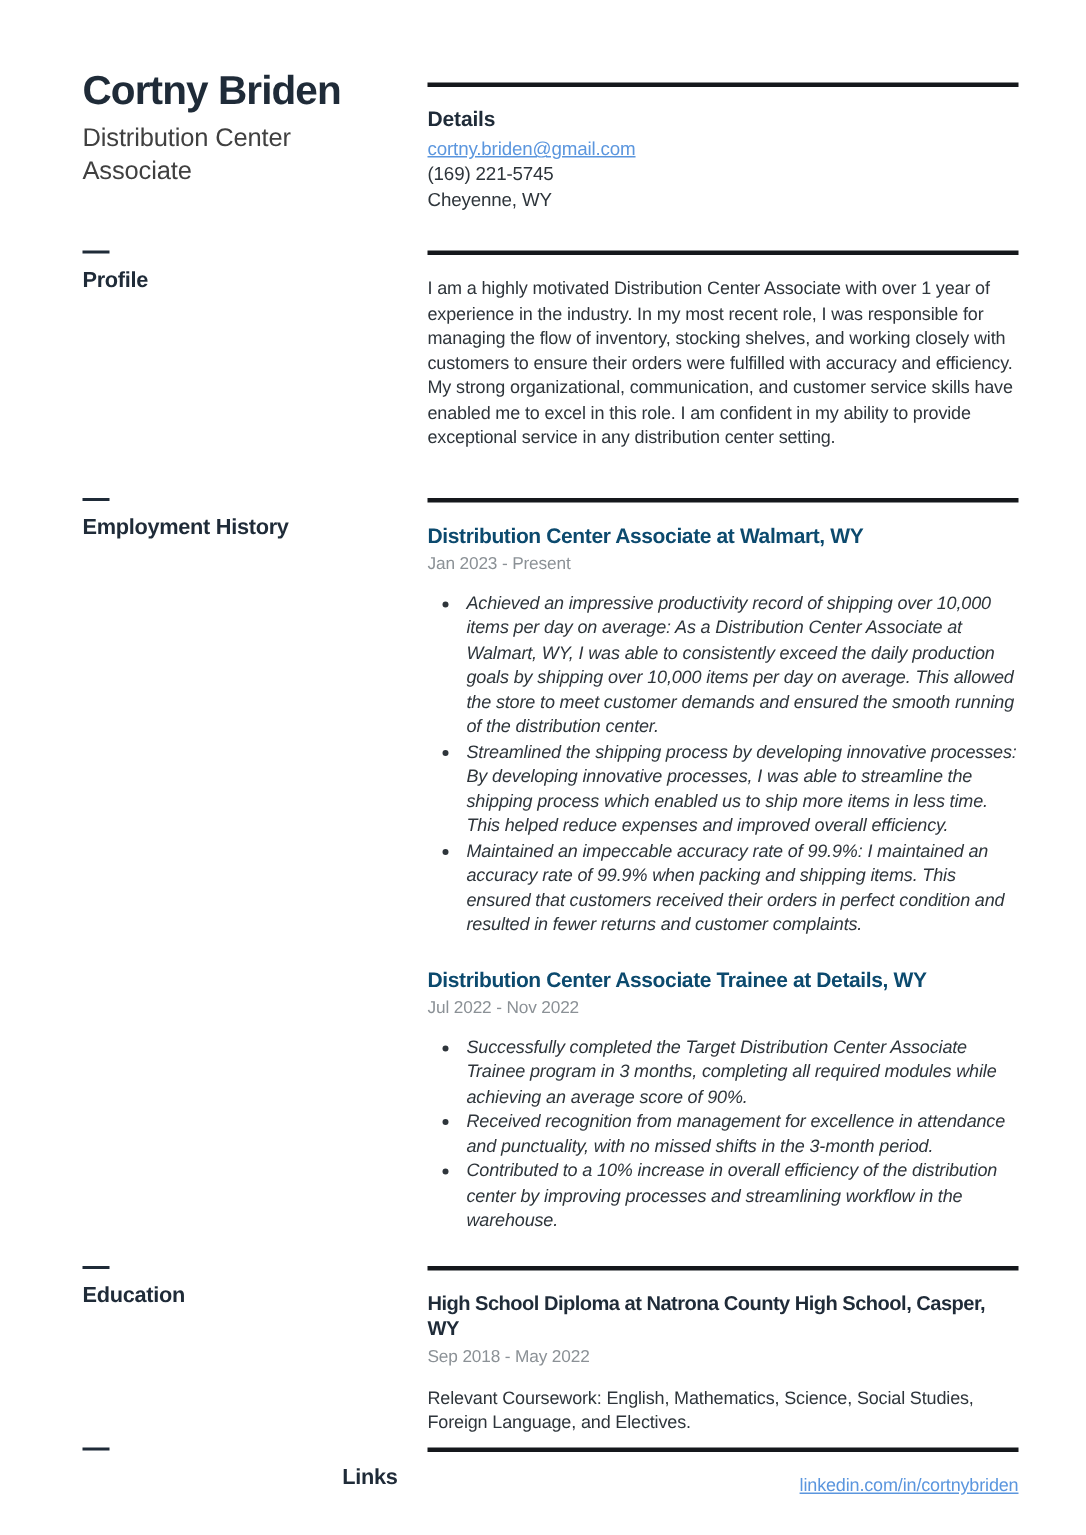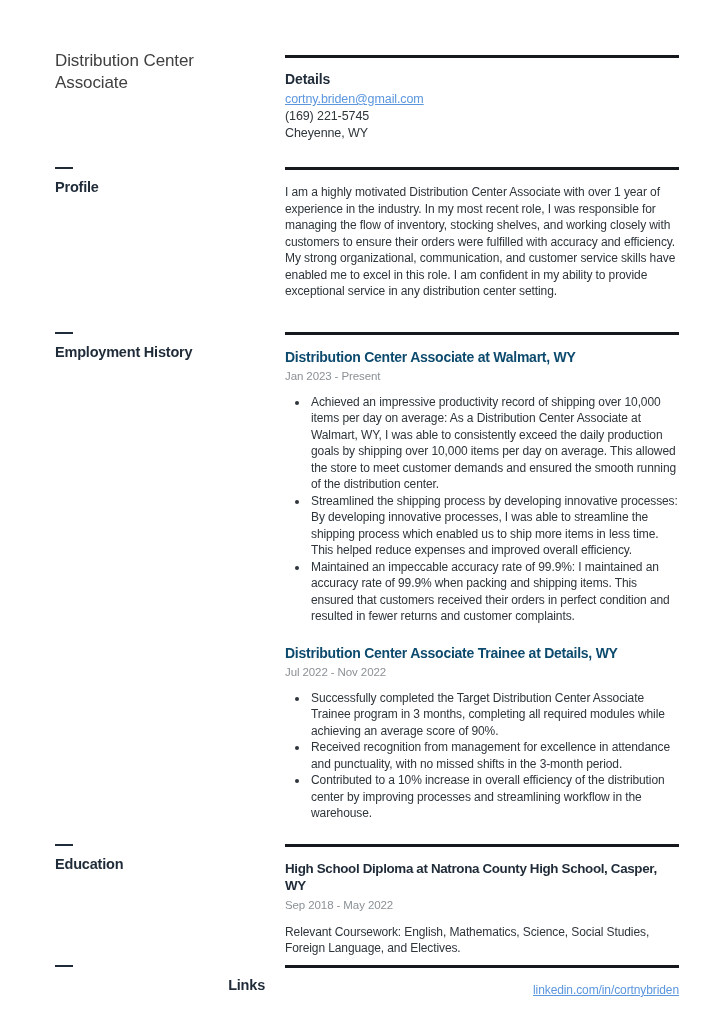--- a/index.html
+++ b/index.html
@@ -30,34 +30,35 @@
   .details-heading { margin:13px 0 4px 0; font-size:14px; font-weight:700; color:#1f2b38; }
   .details-line { font-size:12.5px; line-height:17px; }
 
   a.link { color:#5b96de; text-decoration:underline; cursor:pointer; }
 
   .body-text { font-size:12px; line-height:16.5px; }
   .section-body { padding-top:14px; }
 
   .job-title { margin:0; font-size:14px; font-weight:700; color:#0c4a6e; line-height:1.2; letter-spacing:-0.25px; }
   .job-dates { margin-top:4px; font-size:11.5px; color:#8b9196; }
-  .job ul { margin:12px 0 0 0; padding-left:24px; }
+  .job ul { margin:12px 0 0 0; padding-left:24px;font-style:italic; }
   .job li { font-size:12px; line-height:16.5px; padding-left:2px; margin:0; }
   .job + .job { margin-top:20px; }
 
   .edu-title { margin:0; font-size:13.4px; font-weight:700; color:#1f2b38; line-height:1.25; letter-spacing:-0.35px; }
   .edu-coursework { margin-top:13px; font-size:12px; line-height:16.5px; }
 </style>
 </head>
 <body>
 
 <div class="page">
 
   <div class="section" style="top:45px;">
     <div class="col-left">
+      <h1 class="name">Cortny Briden</h1>
       <div class="subtitle">Distribution Center Associate</div>
     </div>
     <div class="col-right" style="padding-top:10px;">
       <div class="rule"></div>
       <div class="details-heading">Details</div>
       <div class="details-line">
         <a class="link">cortny.briden@gmail.com</a>
       </div>
       <div class="details-line">(169) 221-5745</div>
       <div class="details-line">Cheyenne, WY</div>

